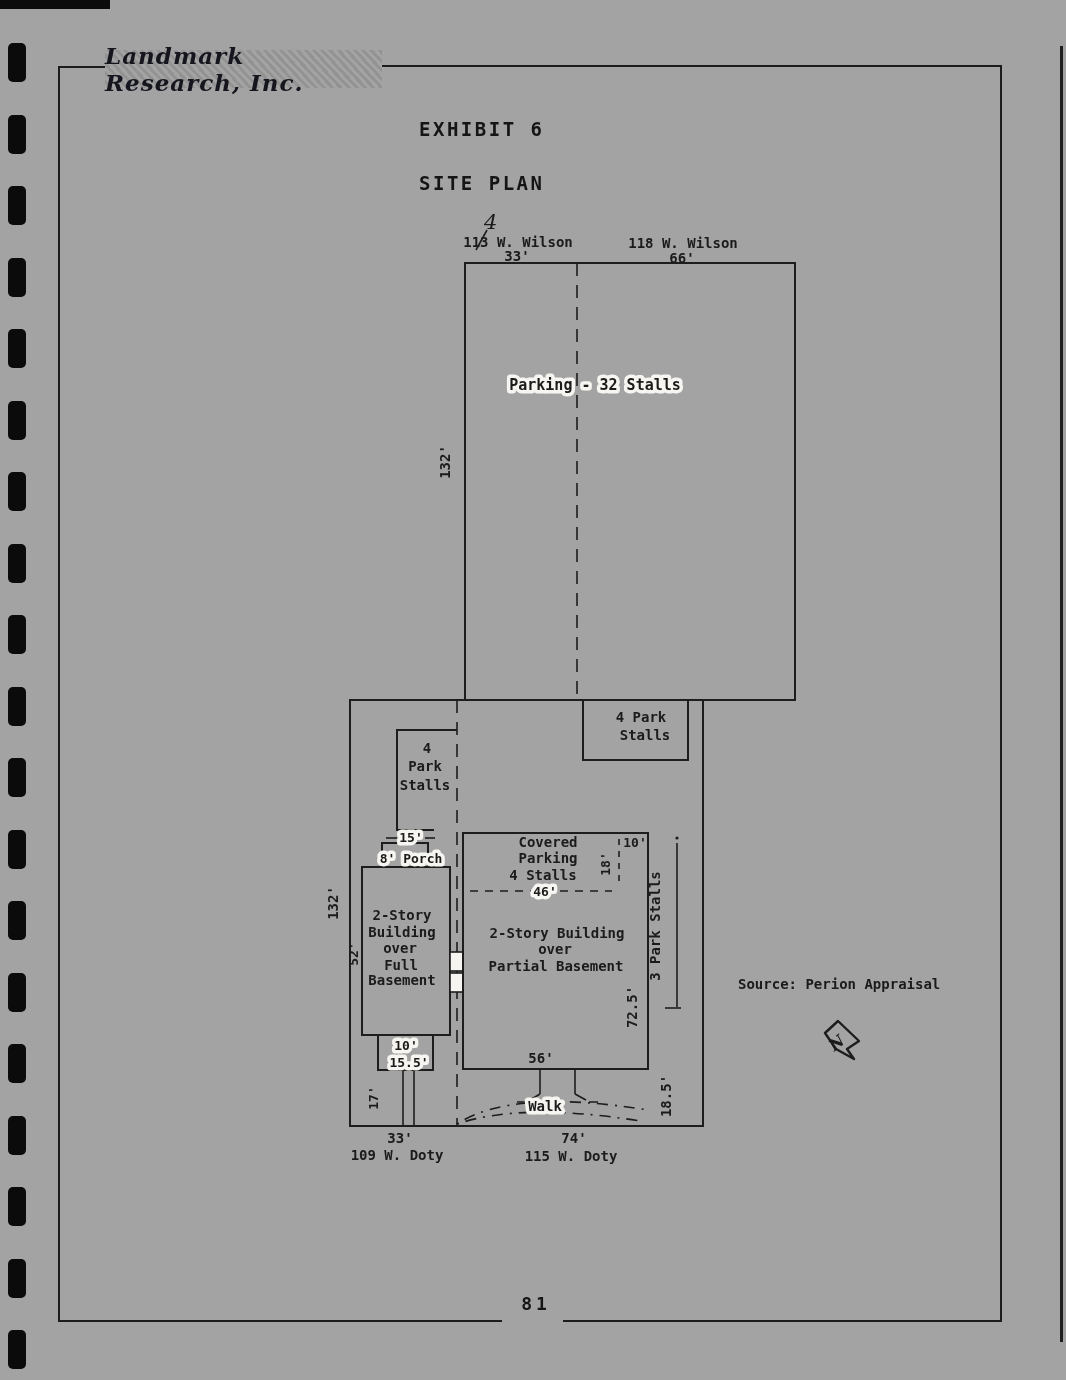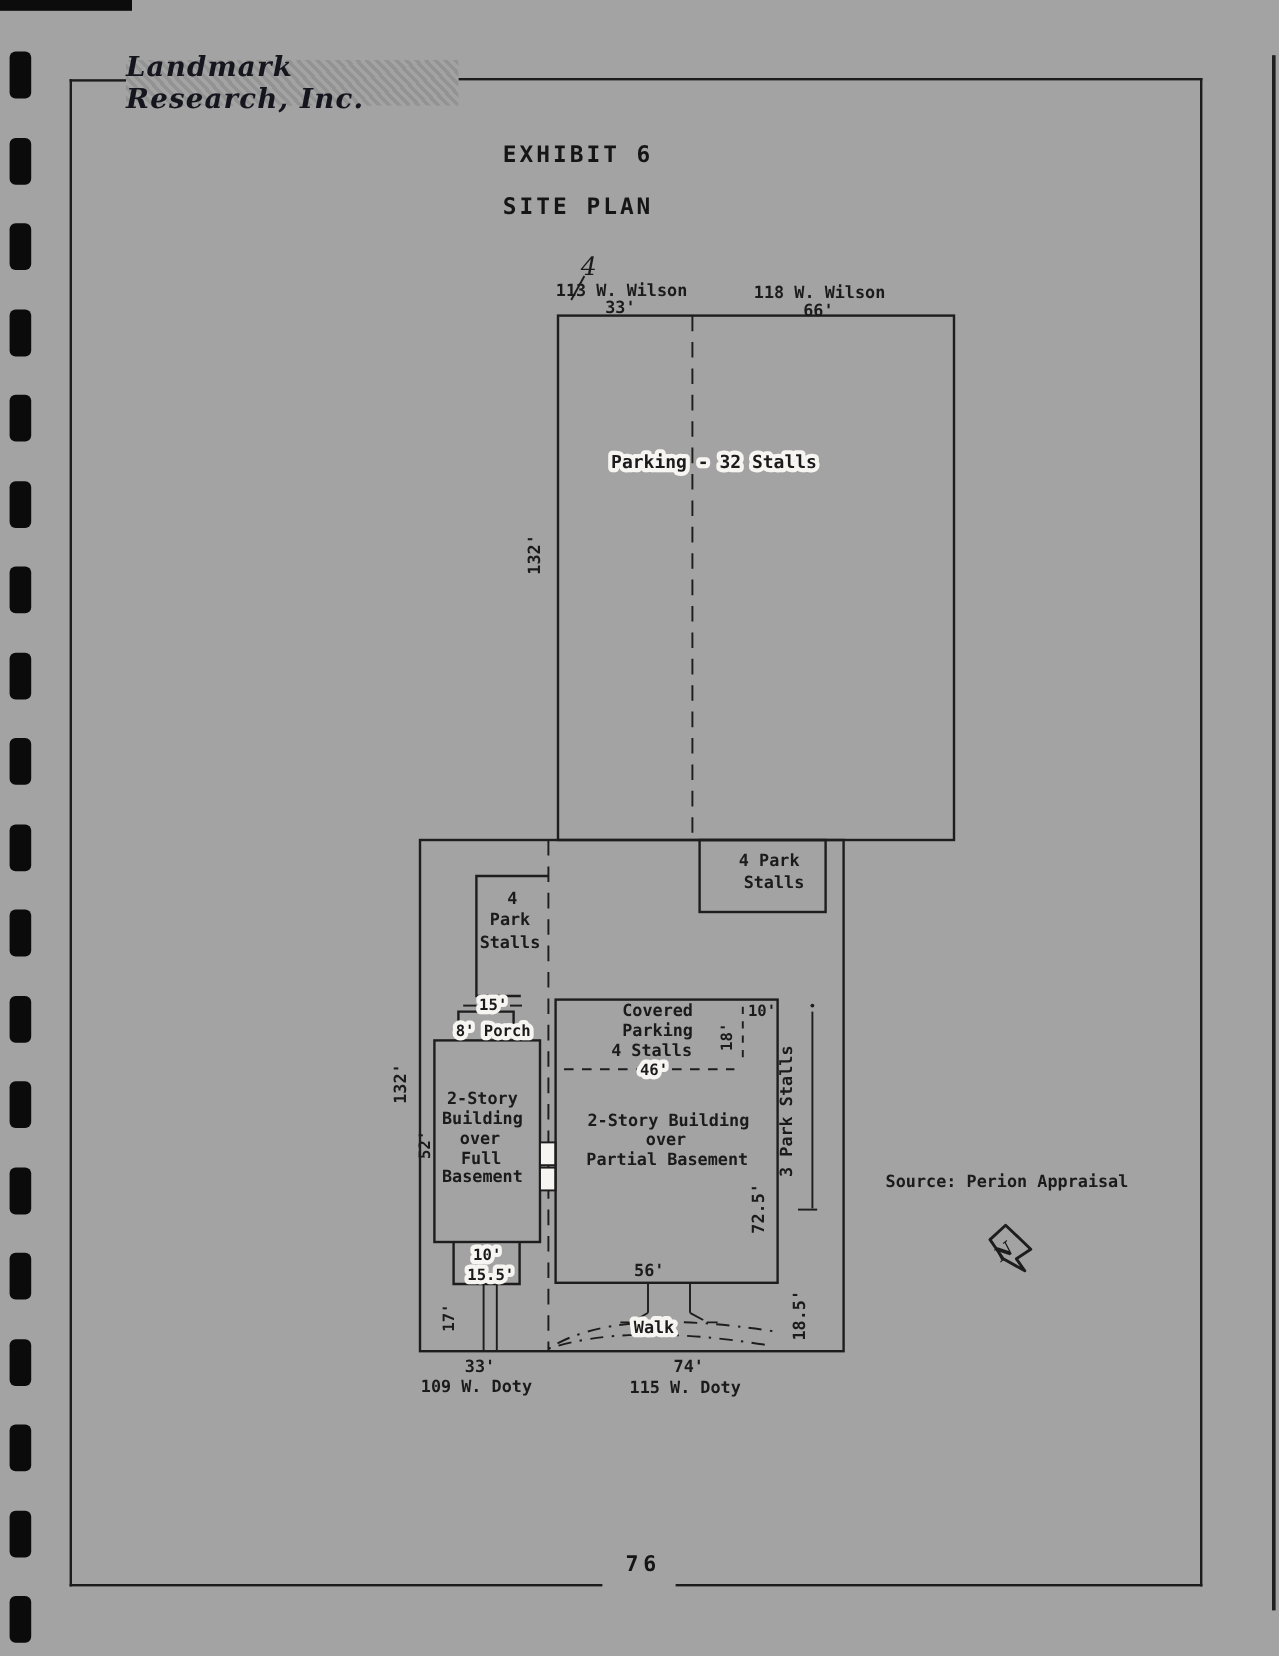--- a/index.html
+++ b/index.html
@@ -76,23 +76,23 @@
   <div class="bseg" style="left:382px;top:65px;width:620px;height:2px"></div>
   <div class="bseg" style="left:1000px;top:65px;width:2px;height:1257px"></div>
   <div class="bseg" style="left:58px;top:1320px;width:444px;height:2px"></div>
   <div class="bseg" style="left:563px;top:1320px;width:439px;height:2px"></div>
 
   <div class="logo">
     <span>Landmark Research, Inc.</span>
   </div>
 
   <div class="title" style="top:118px">EXHIBIT 6</div>
-  <div class="title" style="top:161px">SITE PLAN</div>
-
-  <div class="pagenum" style="top:1293px">76</div>
+  <div class="title" style="top:172px">SITE PLAN</div>
+
+  <div class="pagenum" style="top:1293px">81</div>
 
   <svg class="plan" width="1066" height="1380" viewBox="0 0 1066 1380">
 
     <g>
       <rect x="465" y="263" width="330" height="437" class="ln"></rect>
       <line x1="577" y1="263" x2="577" y2="700" class="ln thin" stroke-dasharray="13 9"></line>
     </g>
 
     <g>
       <rect x="350" y="700" width="353" height="426" class="ln"></rect>

